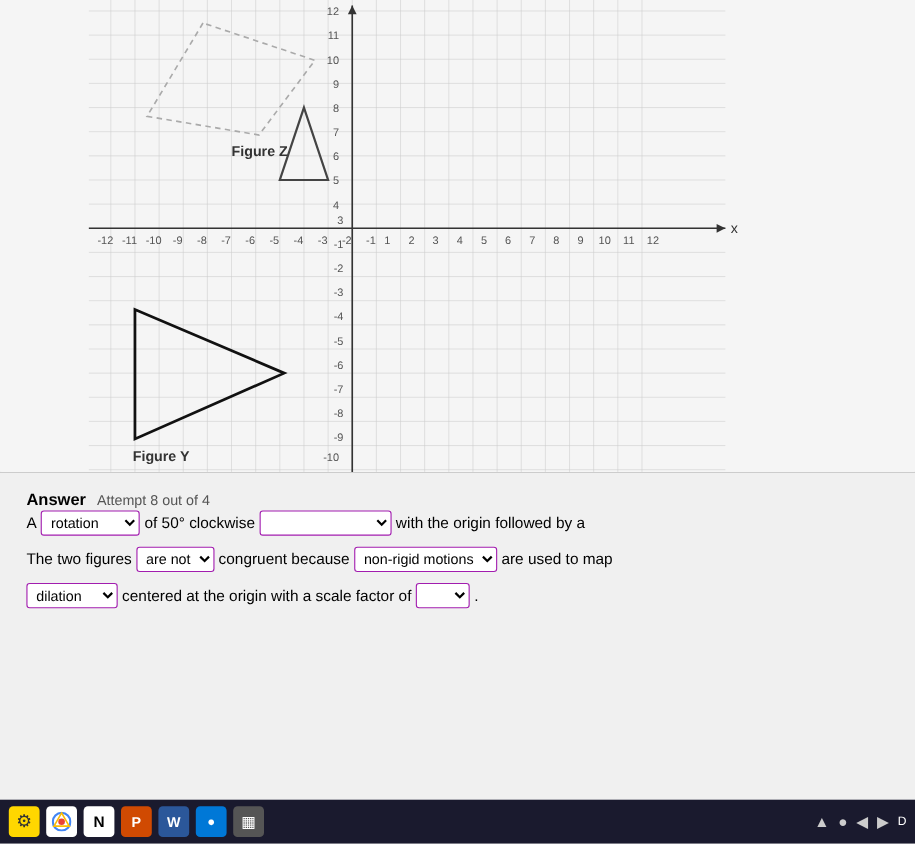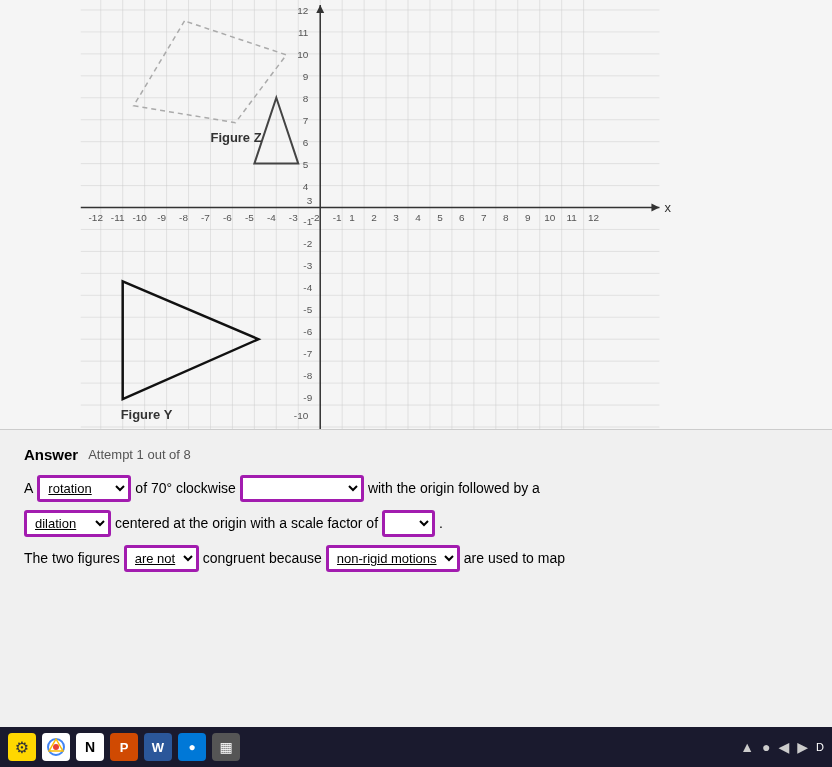--- a/index.html
+++ b/index.html
@@ -40,21 +40,20 @@
     }
 
     
     .answer-area {
       background: #f0f0f0;
       padding: 16px 24px;
       flex: 1;
     }
 
     .answer-header {
-      margin-bottom: 12px;
       display: flex;
       align-items: center;
       gap: 10px;
     }
 
     .answer-label {
       font-weight: bold;
       font-size: 15px;
       color: #000;
     }
@@ -75,27 +74,26 @@
       color: #000;
       line-height: 1.8;
     }
 
     .sentence-row span {
       white-space: nowrap;
     }
 
     select {
       appearance: auto;
-      border: 3px solid #a21caf;
+      border: 1px solid #a21caf;
       border-radius: 3px;
       padding: 2px 4px;
       font-size: 13px;
       background: #fff;
       cursor: pointer;
-      text-decoration: underline;
     }
 
     
     .taskbar {
       position: absolute;
       bottom: 0;
       left: 0;
       width: 832px;
       height: 40px;
       background: #1a1a2e;
@@ -258,66 +256,66 @@
 
       <text x="120" y="420" font-size="13" fill="#333" font-family="Arial" font-weight="bold">Figure Y</text>
 
     </svg>
   </div>
 
   <div class="answer-area">
 
     <div class="answer-header">
       <span class="answer-label">Answer</span>
-      <span class="attempt-label">Attempt 1 out of 8</span>
+      <span class="attempt-label">Attempt 8 out of 4</span>
     </div>
 
     <div class="sentence-row">
       <span>A</span>
       <select>
         <option>rotation</option>
         <option>reflection</option>
         <option>translation</option>
       </select>
-      <span>of 70° clockwise</span>
+      <span>of 50° clockwise</span>
       <select>
         <option></option>
         <option>about the origin</option>
       </select>
       <span>with the origin followed by a</span>
+    </div>
+
+    <div class="sentence-row">
+      <span>The two figures</span>
+      <select>
+        <option>are not</option>
+        <option>are</option>
+      </select>
+      <span>congruent because</span>
+      <select>
+        <option>non-rigid motions</option>
+        <option>rigid motions</option>
+      </select>
+      <span>are used to map</span>
     </div>
 
     <div class="sentence-row">
       <select>
         <option>dilation</option>
         <option>rotation</option>
         <option>reflection</option>
       </select>
       <span>centered at the origin with a scale factor of</span>
       <select>
         <option></option>
         <option>1/2</option>
         <option>2</option>
         <option>3</option>
       </select>
       <span>.</span>
-    </div>
-
-    <div class="sentence-row">
-      <span>The two figures</span>
-      <select>
-        <option>are not</option>
-        <option>are</option>
-      </select>
-      <span>congruent because</span>
-      <select>
-        <option>non-rigid motions</option>
-        <option>rigid motions</option>
-      </select>
-      <span>are used to map</span>
     </div>
 
 
   </div>
 
   <div class="taskbar">
     <div class="taskbar-left">
       <div class="taskbar-icon" style="background:#ffd700; color:#333; font-size:16px;">⚙</div>
       <div class="taskbar-icon" style="background:#fff; font-size:14px;">
         <svg width="18" height="18" viewBox="0 0 18 18">

